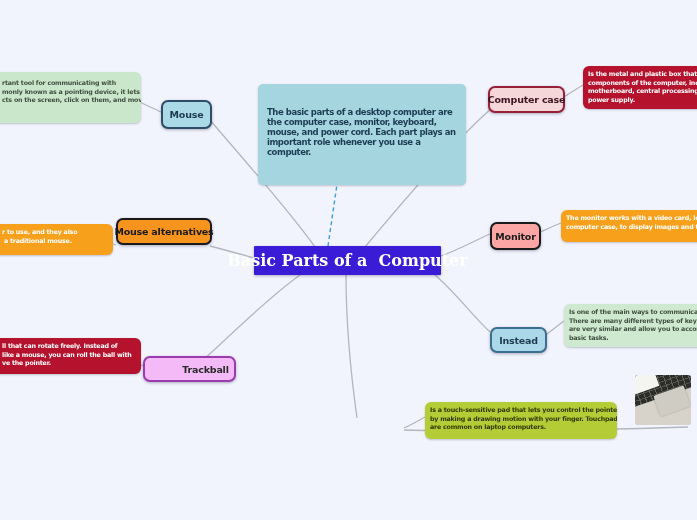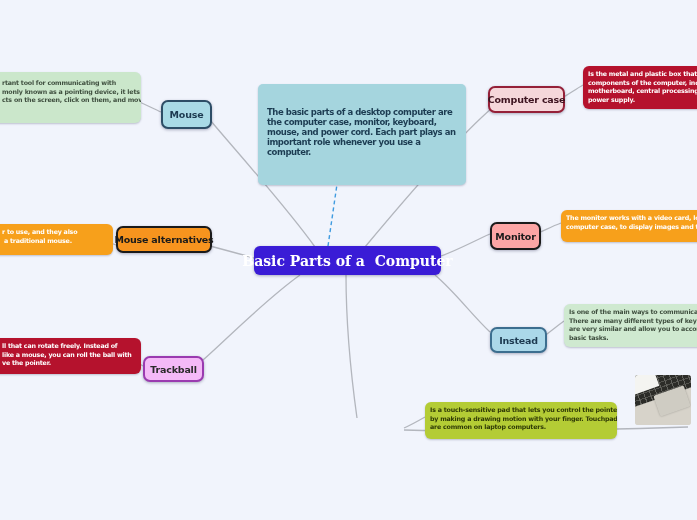--- a/index.html
+++ b/index.html
@@ -6,32 +6,32 @@
   body{width:697px;height:520px;overflow:hidden;background:#f1f4fc;
        font-family:"DejaVu Sans", sans-serif;position:relative;}
   .canvas{position:absolute;inset:0;}
   svg.links{position:absolute;left:0;top:0;pointer-events:none;}
 
   
   .node{position:absolute;display:flex;align-items:center;justify-content:center;
         border-radius:7px;font-weight:bold;font-size:9.5px;letter-spacing:-0.2px;
         box-shadow:0 1px 3px rgba(40,40,80,.35);white-space:pre;text-align:right;}
   #center-node{left:254px;top:246px;width:187px;height:29px;background:#3a1cd6;
-        color:#fff;font-family:"DejaVu Serif", serif;font-size:14px;letter-spacing:0;
-        border-radius:6px;}
+        color:#fff;font-family:"DejaVu Serif", serif;font-size:16px;letter-spacing:0;
+        border-radius:1px;}
   #node-mouse{left:161px;top:100px;width:47px;height:25px;background:#a9dae6;
         border:2px solid #2d4d66;color:#1d3a50;}
   #node-computer-case{left:488px;top:86px;width:73px;height:23px;background:#f5d7da;
         border:2px solid #952038;color:#3d1420;}
   #node-monitor{left:490px;top:222px;width:47px;height:24px;background:#fca5a5;
         border:2px solid #1a1a1a;color:#1a1a1a;}
-  #node-mouse-alternatives{left:116px;top:226px;width:92px;height:23px;background:#f7941e;
+  #node-mouse-alternatives{left:116px;top:218px;width:92px;height:23px;background:#f7941e;
         border:2px solid #1a1a1a;color:#1a1a1a;}
   #node-trackball{left:143px;top:356px;width:57px;height:22px;background:#f4b9f7;
-        border:2px solid #9a3bb0;color:#2a2a2a;}
+        border:2px solid #9a3bb0;color:#2a2a2a;padding-left:32px;}
   #node-keyboard{left:490px;top:327px;width:53px;height:22px;background:#abd8e9;
         border:2px solid #3c6e8f;color:#1d3a50;}
   #node-touchpad{left:348px;top:418px;width:56px;height:23px;background:#2f8f3e;
         border:2px solid #23742f;color:#fff;}
 
   
   .note{position:absolute;border-radius:6px;font-weight:bold;white-space:pre;
         overflow:hidden;box-shadow:0 1px 2px rgba(40,40,80,.25);
         font-size:6.3px;line-height:8.6px;letter-spacing:-0.2px;padding:4px 5px;}
   #summary-note{left:258px;top:84px;width:190px;height:55px;background:#a5d5de;

